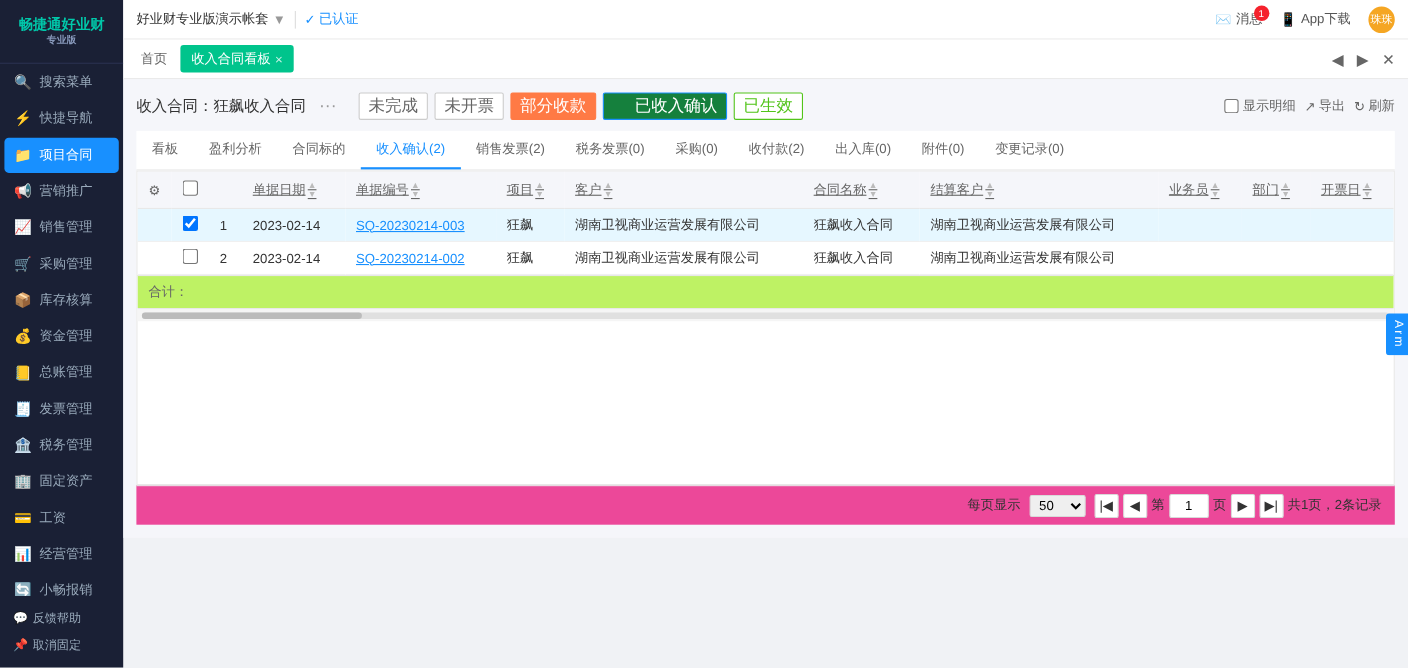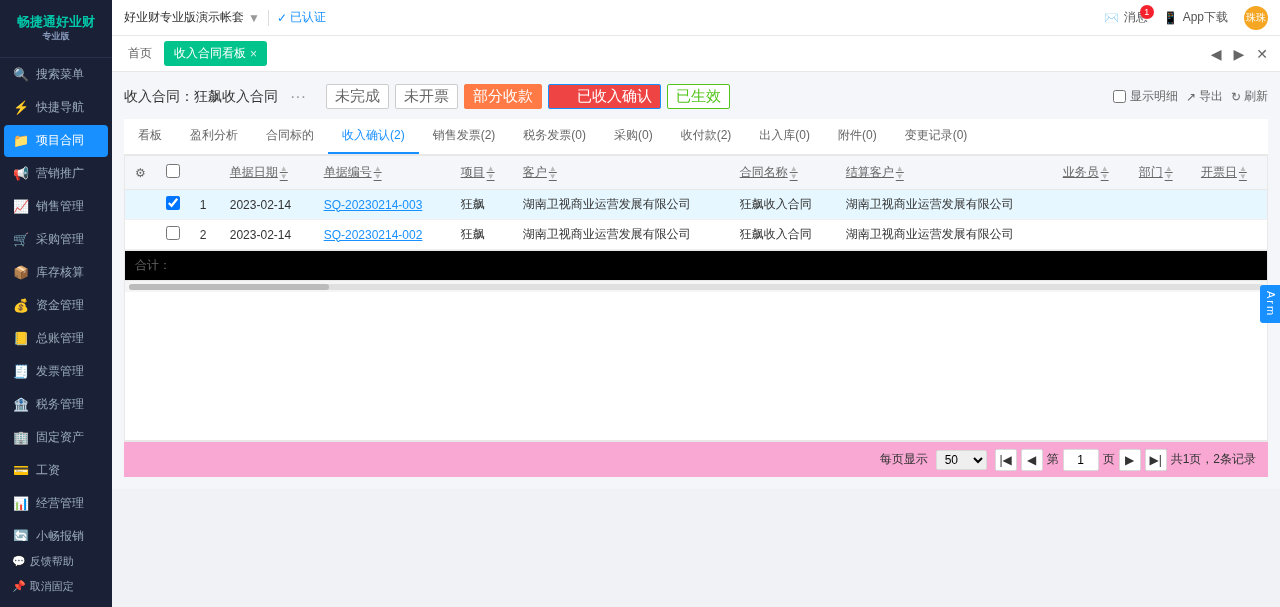--- a/index.html
+++ b/index.html
@@ -41,21 +41,21 @@
     .content { flex: 1; background: #f5f6fa; display: flex; flex-direction: column; overflow: hidden; padding: 12px; }
 
     
     .contract-header { display: flex; align-items: center; margin-bottom: 10px; gap: 12px; }
     .contract-title { font-size: 14px; color: #333; font-weight: 500; }
     .contract-title span { color: #333; }
     .contract-more { color: #999; cursor: pointer; font-size: 16px; }
     .status-btns { display: flex; gap: 6px; margin-left: 8px; }
     .status-btn { padding: 2px 8px; border: 1px solid #ccc; border-radius: 2px; font-size: 15px; color: #666; cursor: pointer; background: #fff; }
     .status-btn.orange { background: #ff7a45; color: #fff; border-color: #ff7a45; }
-    .status-btn.blue { background: #ef4444; color: #fff; border-color: #1890ff; padding-left: 28px; }
+    .status-btn.blue { background: #15803d; color: #fff; border-color: #1890ff; padding-left: 28px; }
     .status-btn.green { color: #52c41a; border-color: #52c41a; }
     .contract-actions { margin-left: auto; display: flex; gap: 8px; align-items: center; }
     .action-btn { display: flex; align-items: center; gap: 3px; color: #666; font-size: 12px; cursor: pointer; }
 
     
     .tabs-bar { display: flex; background: #fff; border-bottom: 1px solid #e8e8e8; margin-bottom: 0; }
     .tab-item { padding: 8px 14px; font-size: 12px; color: #666; cursor: pointer; border-bottom: 2px solid transparent; white-space: nowrap; }
     .tab-item.active { color: #1890ff; border-bottom: 2px solid #1890ff; }
 
     
@@ -65,29 +65,29 @@
     th { padding: 8px 10px; text-align: left; color: #666; font-weight: normal; border-bottom: 1px solid #e8e8e8; white-space: nowrap; font-size: 12px; }
     td { padding: 6px 10px; border-bottom: 1px solid #f0f0f0; color: #333; white-space: nowrap; }
     tr.selected td { background: #e6f7ff; }
     .link { color: #1890ff; cursor: pointer; text-decoration: underline; }
     .th-sort { display: flex; align-items: center; gap: 2px; cursor: pointer; text-decoration: underline; }
     .sort-icons { display: flex; flex-direction: column; font-size: 8px; color: #bbb; line-height: 1; }
     .settings-icon { color: #666; cursor: pointer; }
     .cb { width: 14px; height: 14px; }
 
     
-    .table-footer { background: #000000; border-top: 1px solid #e8e8e8; padding: 6px 10px; font-size: 12px; color: #666; display: flex; align-items: center; }
+    .table-footer { background: #bef264; border-top: 1px solid #e8e8e8; padding: 6px 10px; font-size: 12px; color: #666; display: flex; align-items: center; }
 
     
     .scrollbar-area { background: #f5f5f5; height: 12px; border-top: 1px solid #e8e8e8; display: flex; align-items: center; padding: 0 4px; }
     .scrollbar-track { flex: 1; height: 6px; background: #e0e0e0; border-radius: 3px; position: relative; }
     .scrollbar-thumb { position: absolute; left: 0; width: 200px; height: 6px; background: #bbb; border-radius: 3px; }
 
     
-    .pagination { height: 36px; background: #f9a8d4; display: flex; align-items: center; justify-content: flex-end; padding: 0 12px; border-top: 1px solid #e8e8e8; gap: 8px; font-size: 12px; color: #333; flex-shrink: 0; }
+    .pagination { height: 36px; background: #ec4899; display: flex; align-items: center; justify-content: flex-end; padding: 0 12px; border-top: 1px solid #e8e8e8; gap: 8px; font-size: 12px; color: #333; flex-shrink: 0; }
     .pagination select { border: 1px solid #d9d9d9; border-radius: 2px; padding: 1px 4px; font-size: 12px; }
     .pagination-nav { display: flex; align-items: center; gap: 4px; }
     .pg-btn { width: 22px; height: 22px; border: 1px solid #d9d9d9; border-radius: 2px; display: flex; align-items: center; justify-content: center; cursor: pointer; background: #fff; font-size: 12px; }
     .pg-input { width: 36px; height: 22px; border: 1px solid #d9d9d9; border-radius: 2px; text-align: center; font-size: 12px; }
     .sidebar-scroll { overflow-y: auto; flex: 1; }
     .sidebar-scroll::-webkit-scrollbar { width: 3px; }
     .sidebar-scroll::-webkit-scrollbar-thumb { background: #3a4565; }
 
     
     .right-float { position: fixed; right: 0; top: 50%; transform: translateY(-50%); background: #1890ff; color: #fff; width: 20px; padding: 6px 3px; font-size: 11px; cursor: pointer; border-radius: 3px 0 0 3px; writing-mode: vertical-rl; letter-spacing: 2px; }

